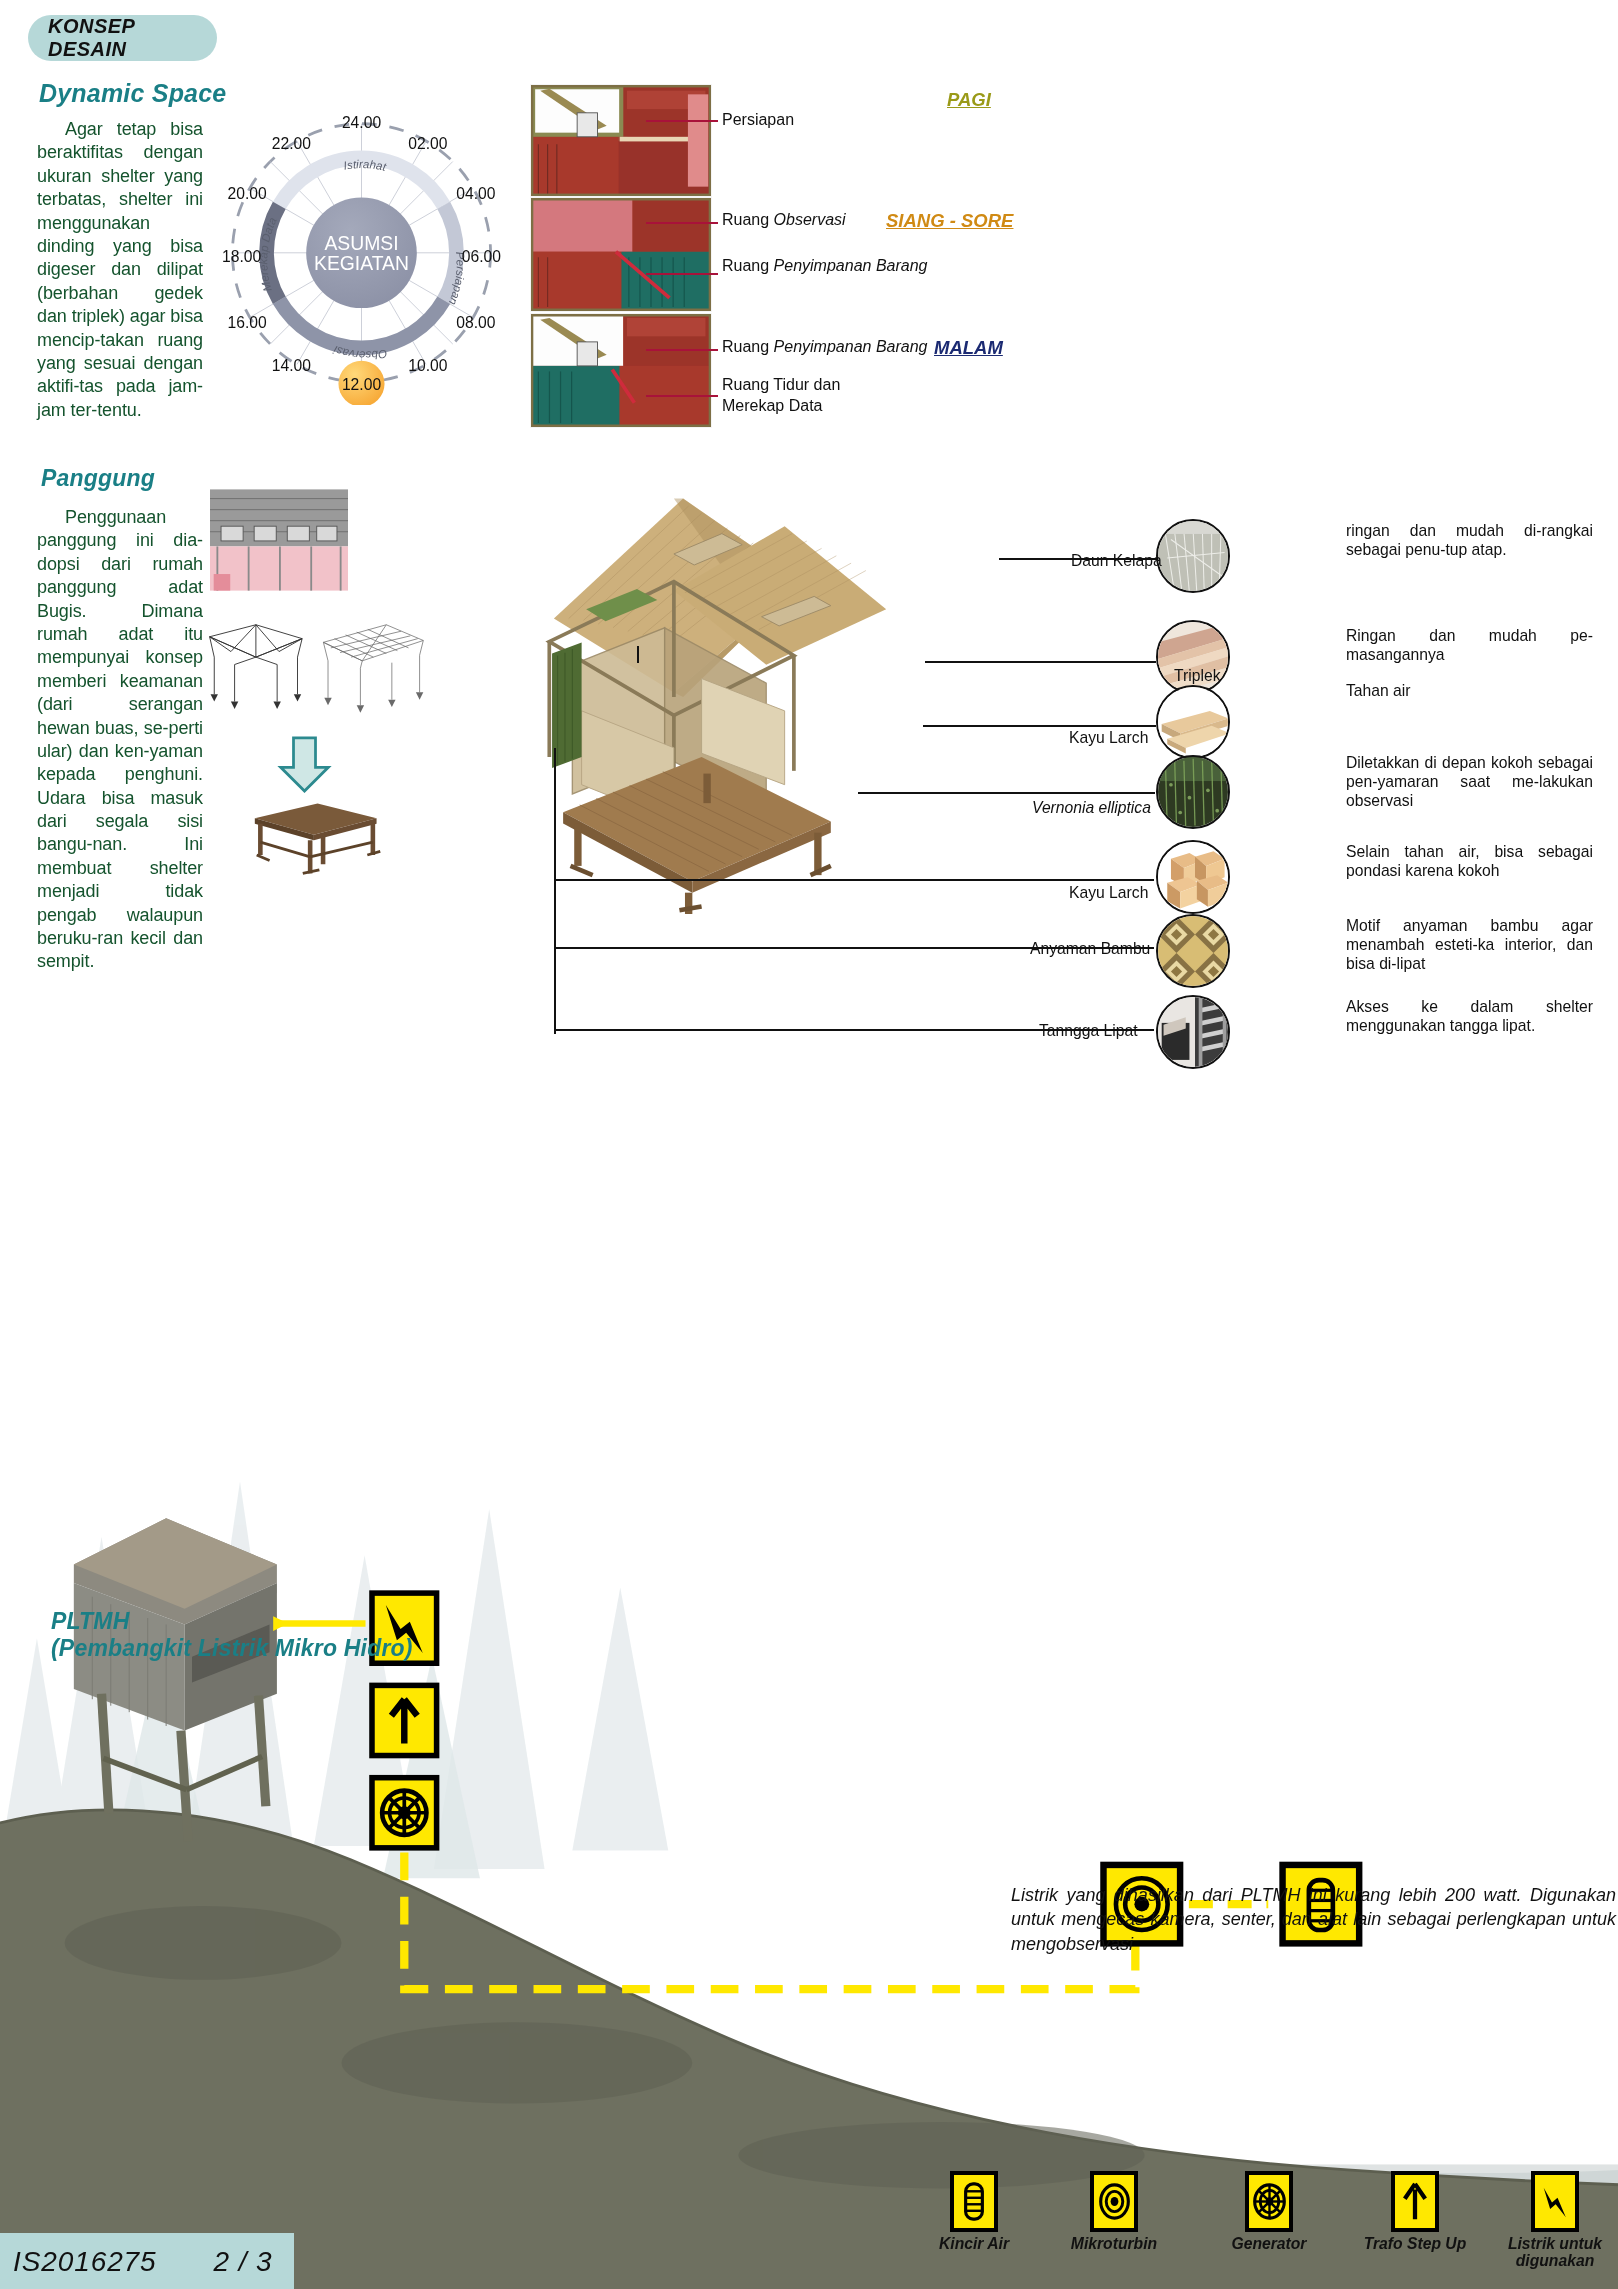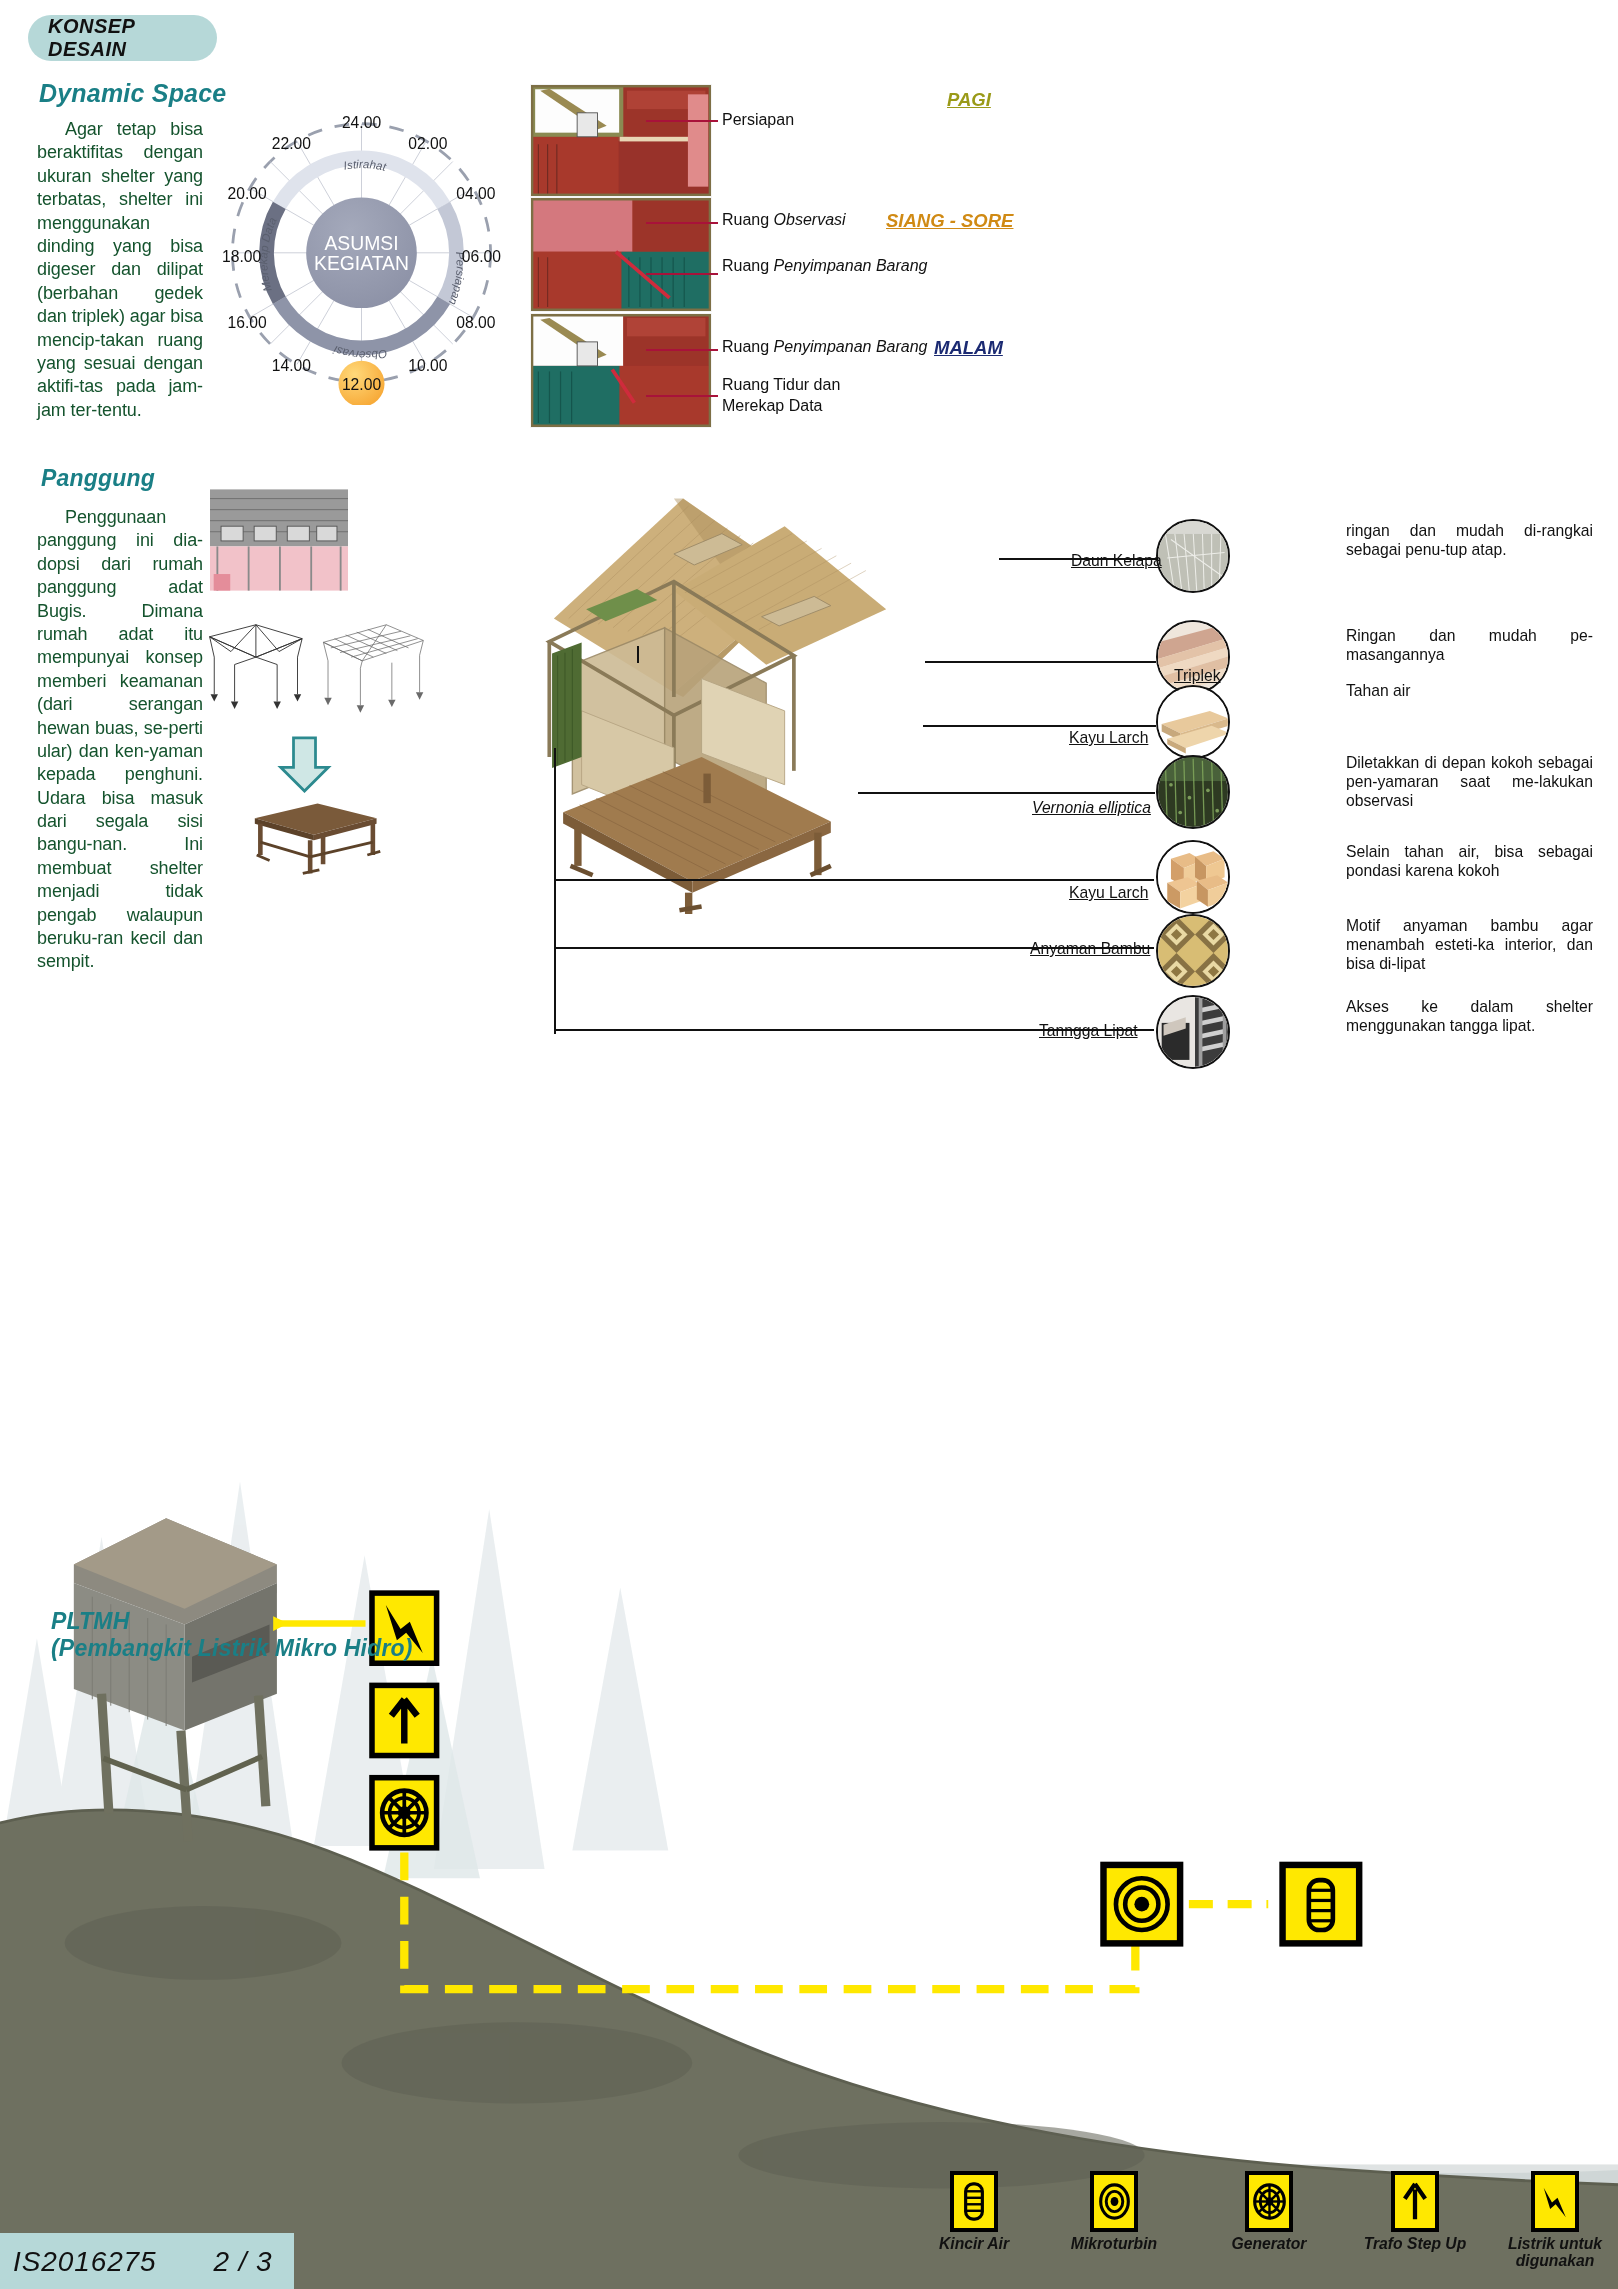--- a/index.html
+++ b/index.html
@@ -50,21 +50,21 @@
   }
   .callout{ position:absolute; font-size:16px; white-space:nowrap; color:#111; }
   .callout i{ font-style:italic; }
   .leader{ position:absolute; background:#a8123a; height:2.3px; }
   .leader.thin{ background:#111; height:1.5px; }
 
   
   .mat-circle{
     position:absolute; border-radius:50%; border:2.3px solid #111; overflow:hidden;
   }
-  .mat-label{ position:absolute; font-size:15.7px; white-space:nowrap;text-decoration:underline; }
+  .mat-label{ position:absolute; font-size:15.7px; white-space:nowrap; }
   .mat-label.it{ font-style:italic; }
   .mat-desc{ position:absolute; font-size:15.7px; line-height:1.22; text-align:justify; }
 
   
   .landscape{ position:absolute; left:0; top:1426px; width:1619px; height:864px; overflow:hidden; }
 
   .pltmh-desc{
     position:absolute; font-style:italic; font-size:18px; line-height:1.35;
     text-align:justify; color:#111;
   }
@@ -682,20 +682,21 @@
           <line x1="1418" y1="525" x2="1444" y2="525"></line>
             <line x1="1418" y1="536" x2="1444" y2="536"></line>
         </g>
       </g>
     </svg>
   </div>
 
   <div class="section-head sub" style="left:51px; top:1608px;">PLTMH</div>
   <div class="section-head sub" style="left:51px; top:1635px;">(Pembangkit Listrik Mikro Hidro)</div>
 
+  <div class="pltmh-desc" style="left:1011px; top:1883px; width:605px;">Listrik yang dihasilkan dari PLTMH ini kurang lebih 200 watt.  Digunakan untuk mengecas kamera, senter, dan alat lain sebagai perlengkapan untuk mengobservasi</div>
 
   <div class="legend">
     <div class="leg-item" style="left:0px; top:0;">
       <div class="leg-box">
         <svg width="26" height="39" viewBox="0 0 28 42">
           <rect x="5" y="2" width="18" height="38" rx="8" fill="none" stroke="#000" stroke-width="3.4"></rect>
           <g stroke="#000" stroke-width="2.6">
             <line x1="5" y1="10" x2="23" y2="10"></line>
               <line x1="5" y1="17" x2="23" y2="17"></line>
             <line x1="5" y1="24" x2="23" y2="24"></line>

